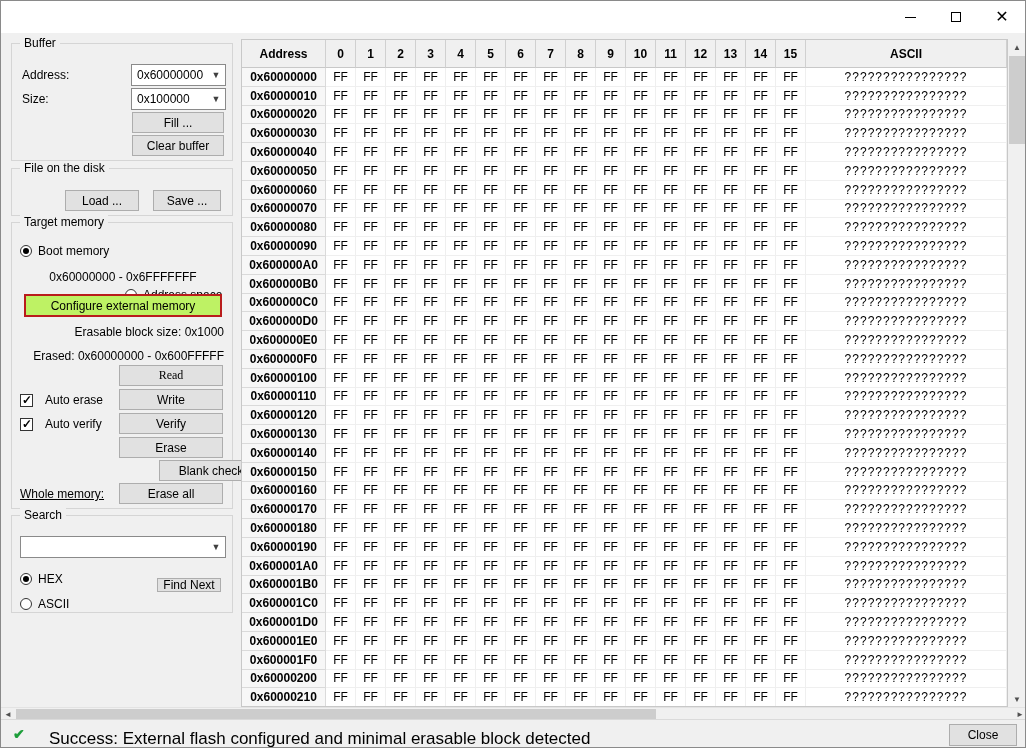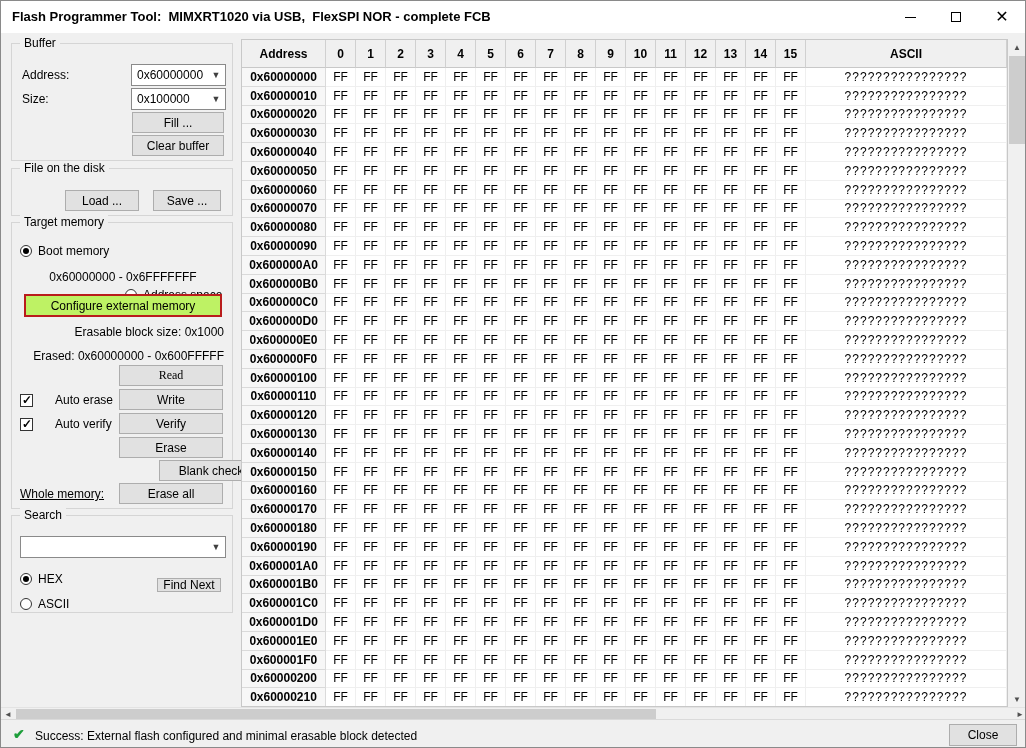--- a/index.html
+++ b/index.html
@@ -28,21 +28,21 @@
   .btn.focused { border:2px solid #b91c1c; background:#bef264; }
   .combo { position:absolute; background:#fff; border:1px solid #8a8a8a; height:22px;
            display:flex; align-items:center; }
   .combo .val { flex:1; padding-left:5px; font-size:12px; white-space:nowrap; overflow:hidden; }
   .combo .arrow { width:18px; text-align:center; color:#404040; font-size:9px; }
   .lbl { position:absolute; font-size:12px; white-space:nowrap; }
   .radio { position:absolute; display:flex; align-items:center; gap:6px; }
   .radio .dot { width:12px; height:12px; border:1px solid #333; border-radius:50%; background:#fff; position:relative; flex:none; }
   .radio.checked .dot::after { content:''; position:absolute; left:2px; top:2px; width:6px; height:6px;
                                border-radius:50%; background:#000; }
-  .checkbox { position:absolute; display:flex; align-items:center; gap:22px; }
+  .checkbox { position:absolute; display:flex; align-items:center; gap:12px; }
   .checkbox .box { width:13px; height:13px; border:1px solid #333; background:#fff; position:relative; flex:none; }
   .checkbox.checked .box::after { content:'✓'; position:absolute; left:1px; top:-2px; font-size:12px; font-weight:bold; color:#000; }
 
   
   .hex-table { position:absolute; left:240px; top:38px; width:767px; height:668px; background:#fff;
                border:1px solid #c8c8c8; overflow:hidden; }
   .hex-header { display:grid; grid-template-columns:84px repeat(16,30px) 1fr; height:28px; }
   .hex-header .hcell { background:#f0f0f0; border-right:1px solid #d0d0d0; border-bottom:1px solid #c8c8c8;
                        display:flex; align-items:center; justify-content:center; font-weight:bold; font-size:12px; }
   .hex-body .hex-row { display:grid; grid-template-columns:84px repeat(16,30px) 1fr; height:18.8px; }
@@ -61,30 +61,29 @@
              border-top:1px solid #e3e3e3; }
   .hscroll .sarrow { position:absolute; top:0; width:14px; height:12px; display:flex; align-items:center;
                      justify-content:center; font-size:8px; color:#505050; }
   .hscroll .left { left:0; } .hscroll .right { right:0; }
   .hscroll .thumb { position:absolute; left:15px; top:1px; width:640px; height:10px; background:#cdcdcd; }
 
   
   .statusbar { position:absolute; left:0; top:718px; width:1026px; height:30px; background:#f0f0f0;
                border-top:1px solid #dadada; }
   .status-check { position:absolute; left:12px; top:6px; color:#1d9e3a; font-weight:bold; font-size:14px; }
-  .status-text { position:absolute; left:34px; top:9px; font-size:12px; }
+  .status-text { position:absolute; left:48px; top:9px; font-size:17px; }
   .close-btn { right:10px; top:4px; width:68px; height:22px; }
 </style>
 </head>
 <body>
 
 <div class="window">
 
   <div class="titlebar">
-    <div class="title">Flash Programmer Tool:  MIMXRT1020 via USB,  FlexSPI NOR - complete FCB</div>
     <div class="win-controls">
       <div class="win-btn">
           <span class="min-glyph"></span>
         </div>
       <div class="win-btn">
           <span class="max-glyph"></span>
         </div>
       <div class="win-btn">
           <span class="close-glyph">✕</span>
         </div>

